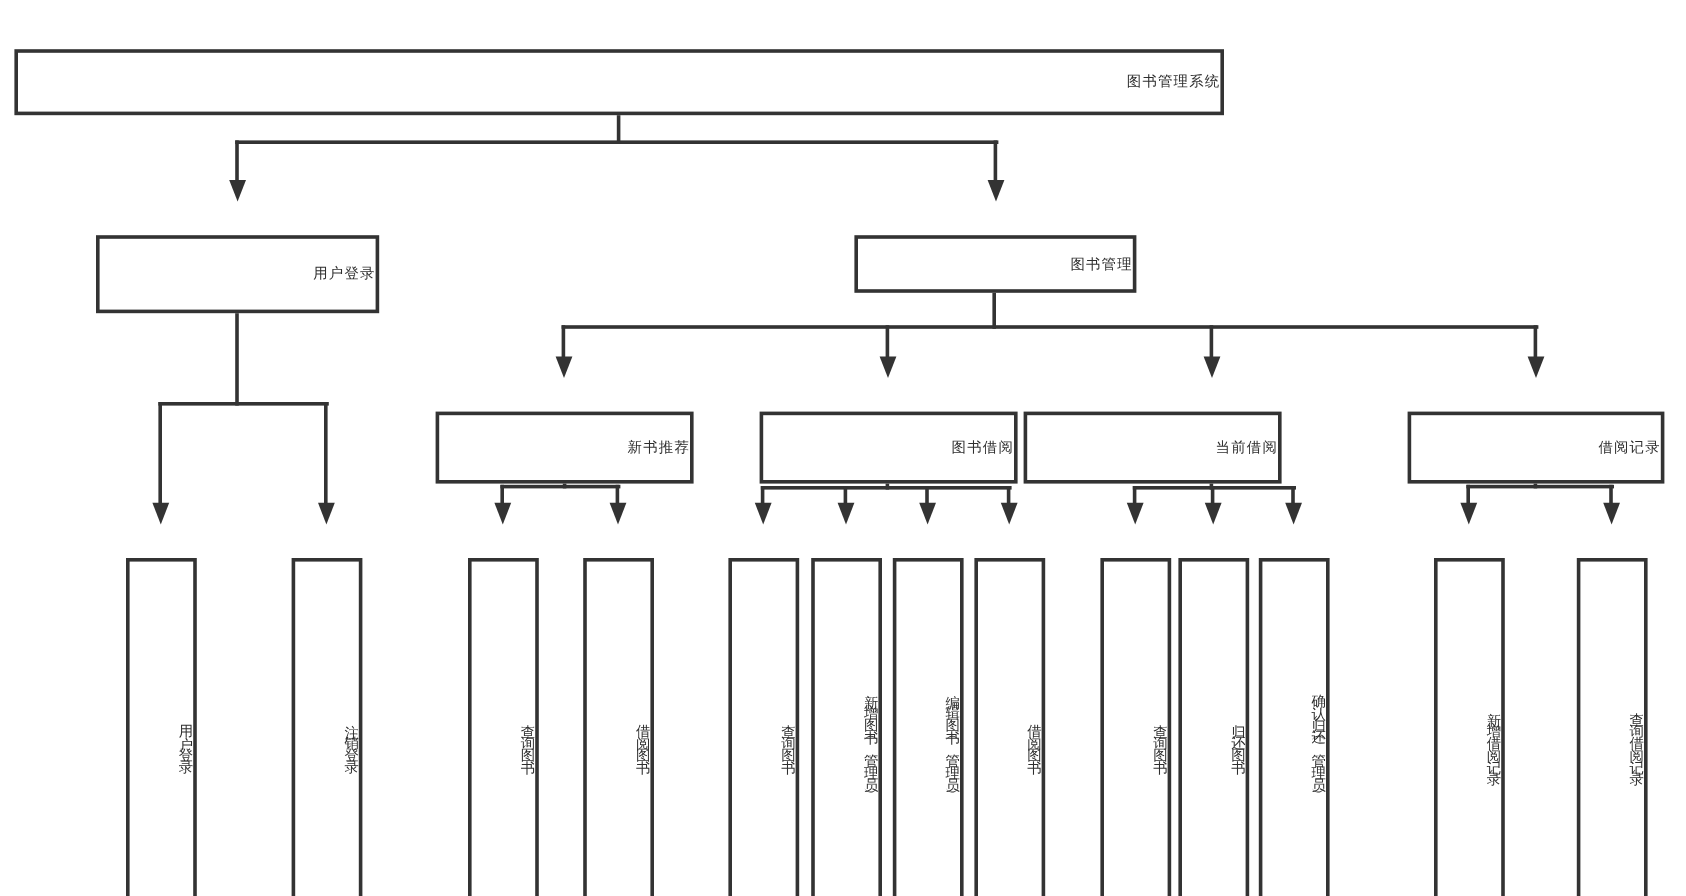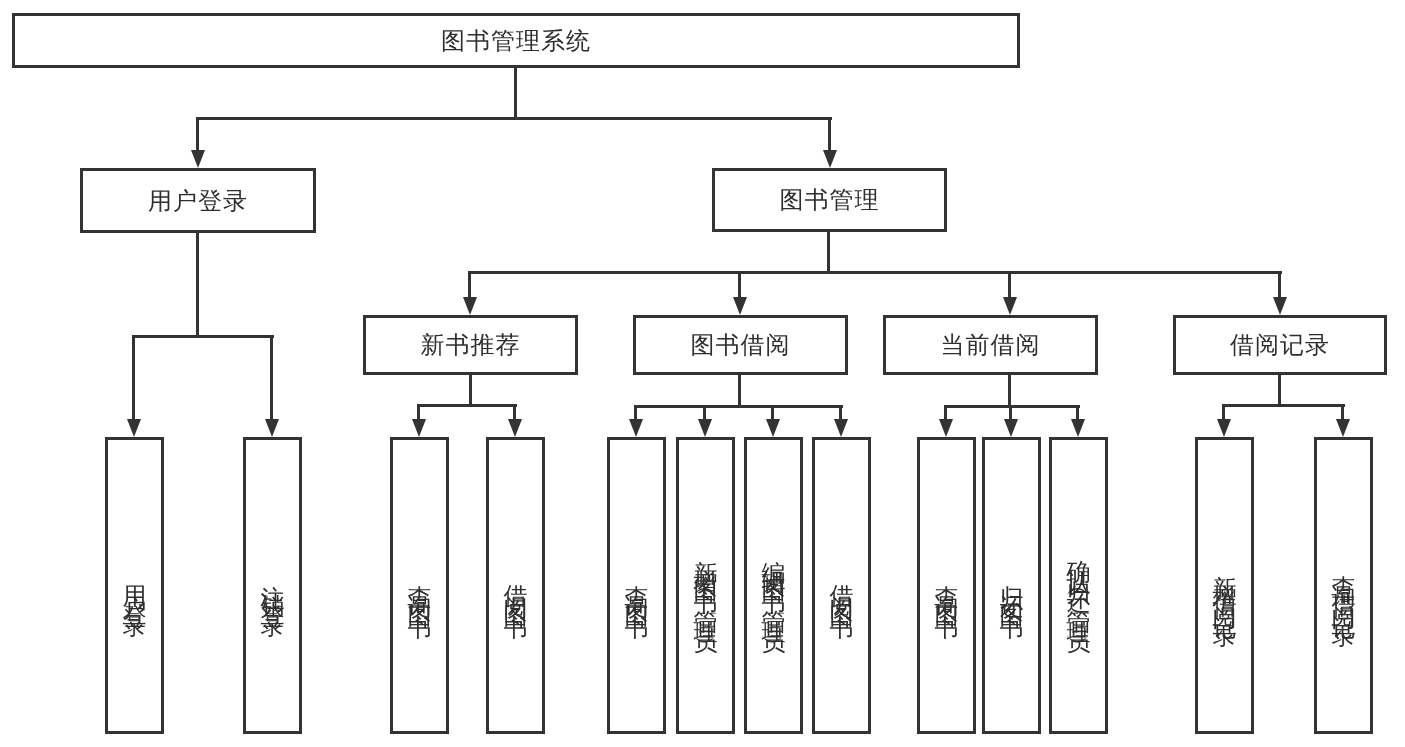--- a/index.html
+++ b/index.html
@@ -3,22 +3,22 @@
 <meta charset="utf-8">
 <style>
   html,body{margin:0;padding:0;background:#ffffff;}
   #canvas{
     position:relative;width:1405px;height:747px;background:#ffffff;overflow:hidden;
     font-family:"Liberation Sans",sans-serif;
   }
   .node{
     position:absolute;box-sizing:border-box;background:#ffffff;
     border:3px solid #333333;color:#2e2e2e;
-    display:flex;align-items:center;justify-content:center;
-    font-size:24px;letter-spacing:1px;z-index:2;
+    display:flex;align-items:center;justify-content:flex-end;
+    font-size:12px;letter-spacing:1px;z-index:2;margin-top:28px;
   }
   .vlabel{
     writing-mode:vertical-rl;text-orientation:mixed;
     letter-spacing:10px;line-height:1;white-space:nowrap;
   }
   .hline{position:absolute;height:3px;background:#333333;z-index:1;}
   .vline{position:absolute;width:3px;background:#333333;z-index:1;}
   .arrowhead{
     position:absolute;width:0;height:0;z-index:1;
     border-left:7px solid transparent;border-right:7px solid transparent;
@@ -41,21 +41,21 @@
   <div class="vline" style="left:514px;top:68px;height:52px;"></div>
   <div class="hline" style="left:196px;top:117px;width:636px;"></div>
   <div class="vline" style="left:196px;top:117px;height:36px;"></div>
   <div class="arrowhead" style="left:191px;top:150px;"></div>
   <div class="vline" style="left:828px;top:117px;height:36px;"></div>
   <div class="arrowhead" style="left:823px;top:150px;"></div>
 
   <div class="node" style="left:80px;top:168px;width:236px;height:65px;">
     <span>用户登录</span>
   </div>
-  <div class="node" style="left:712px;top:168px;width:235px;height:64px;">
+  <div class="node" style="left:712px;top:168px;width:235px;height:48px;">
     <span>图书管理</span>
   </div>
 
   <div class="vline" style="left:196px;top:233px;height:105px;"></div>
   <div class="hline" style="left:132px;top:335px;width:142px;"></div>
   <div class="vline" style="left:132px;top:335px;height:86px;"></div>
   <div class="arrowhead" style="left:127px;top:419px;"></div>
   <div class="vline" style="left:270px;top:335px;height:86px;"></div>
   <div class="arrowhead" style="left:265px;top:419px;"></div>
 
@@ -69,21 +69,21 @@
   <div class="arrowhead" style="left:1003px;top:297px;"></div>
   <div class="vline" style="left:1278px;top:271px;height:28px;"></div>
   <div class="arrowhead" style="left:1273px;top:297px;"></div>
 
   <div class="node" style="left:633px;top:315px;width:215px;height:60px;">
     <span>图书借阅</span>
   </div>
   <div class="node" style="left:363px;top:315px;width:215px;height:60px;">
     <span>新书推荐</span>
   </div>
-  <div class="node" style="left:883px;top:315px;width:215px;height:60px;">
+  <div class="node" style="left:853px;top:315px;width:215px;height:60px;">
     <span>当前借阅</span>
   </div>
   <div class="node" style="left:1173px;top:315px;width:214px;height:60px;">
     <span>借阅记录</span>
   </div>
 
   <div class="vline" style="left:469px;top:375px;height:32px;"></div>
   <div class="hline" style="left:417px;top:404px;width:100px;"></div>
   <div class="vline" style="left:417px;top:404px;height:17px;"></div>
   <div class="arrowhead" style="left:412px;top:419px;"></div>

